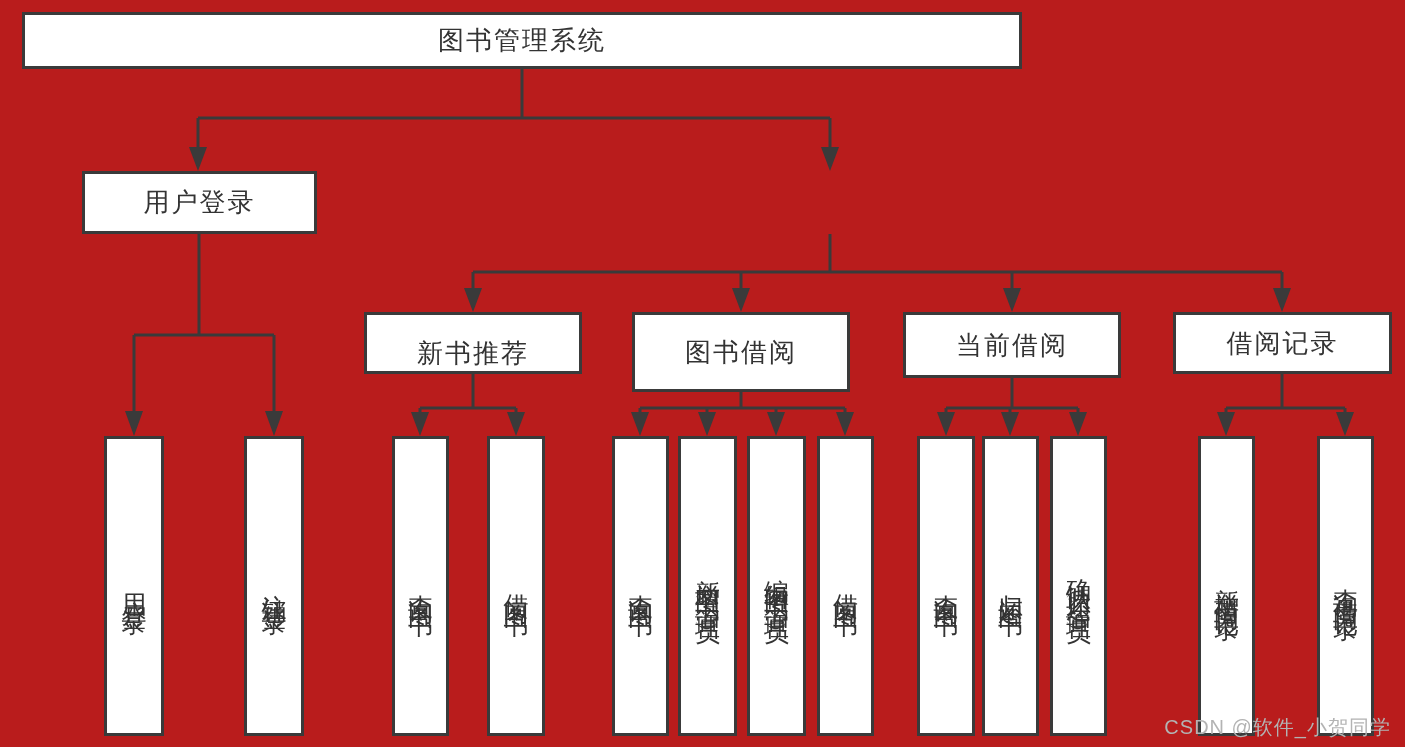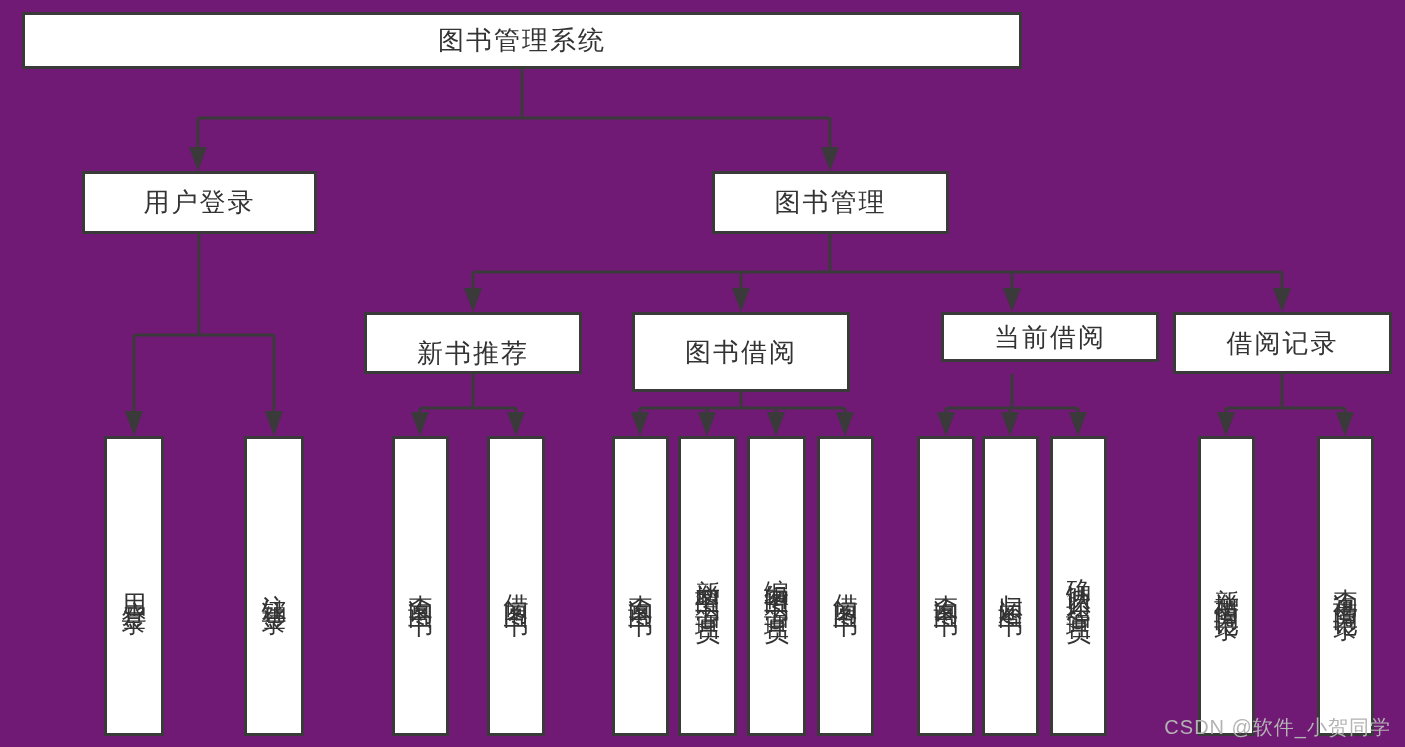--- a/index.html
+++ b/index.html
@@ -1,19 +1,19 @@
 <!DOCTYPE html>
 <html><head>
 <meta charset="utf-8">
 <style>
   html,body{margin:0;padding:0;background:#ffffff;}
   .canvas{
     position:relative;
     width:1405px;height:747px;
-    background:#701a75;
+    background:#b91c1c;
     overflow:hidden;
     font-family:"Liberation Sans","DejaVu Sans",sans-serif;
     color:#333333;
   }
   .connectors{position:absolute;left:0;top:0;z-index:1;}
   .box{
     position:absolute;
     box-sizing:border-box;
     border:3px solid #3a3a3a;
     background:#ffffff;
@@ -92,31 +92,28 @@
     </g>
   </svg>
 
   <div class="box" style="left:22px;top:12px;width:1000px;height:57px;">
     <span class="h-label">图书管理系统</span>
   </div>
 
   <div class="box" style="left:82px;top:171px;width:235px;height:63px;">
     <span class="h-label">用户登录</span>
   </div>
-  <div class="box" style="left:712px;top:171px;width:237px;height:63px;">
-    <span class="h-label">图书管理</span>
-  </div>
 
   <div class="box" style="left:364px;top:312px;width:218px;height:62px;align-items:flex-end;">
     <span class="h-label">新书推荐</span>
   </div>
   <div class="box" style="left:632px;top:312px;width:218px;height:80px;">
     <span class="h-label">图书借阅</span>
   </div>
-  <div class="box" style="left:903px;top:312px;width:218px;height:50px;margin-left:38px;">
+  <div class="box" style="left:903px;top:312px;width:218px;height:66px;">
     <span class="h-label">当前借阅</span>
   </div>
   <div class="box" style="left:1173px;top:312px;width:219px;height:62px;">
     <span class="h-label">借阅记录</span>
   </div>
 
   <div class="box" style="left:104px;top:436px;width:60px;height:300px;">
     <span class="v-label">用户登录</span>
   </div>
   <div class="box" style="left:244px;top:436px;width:60px;height:300px;">

